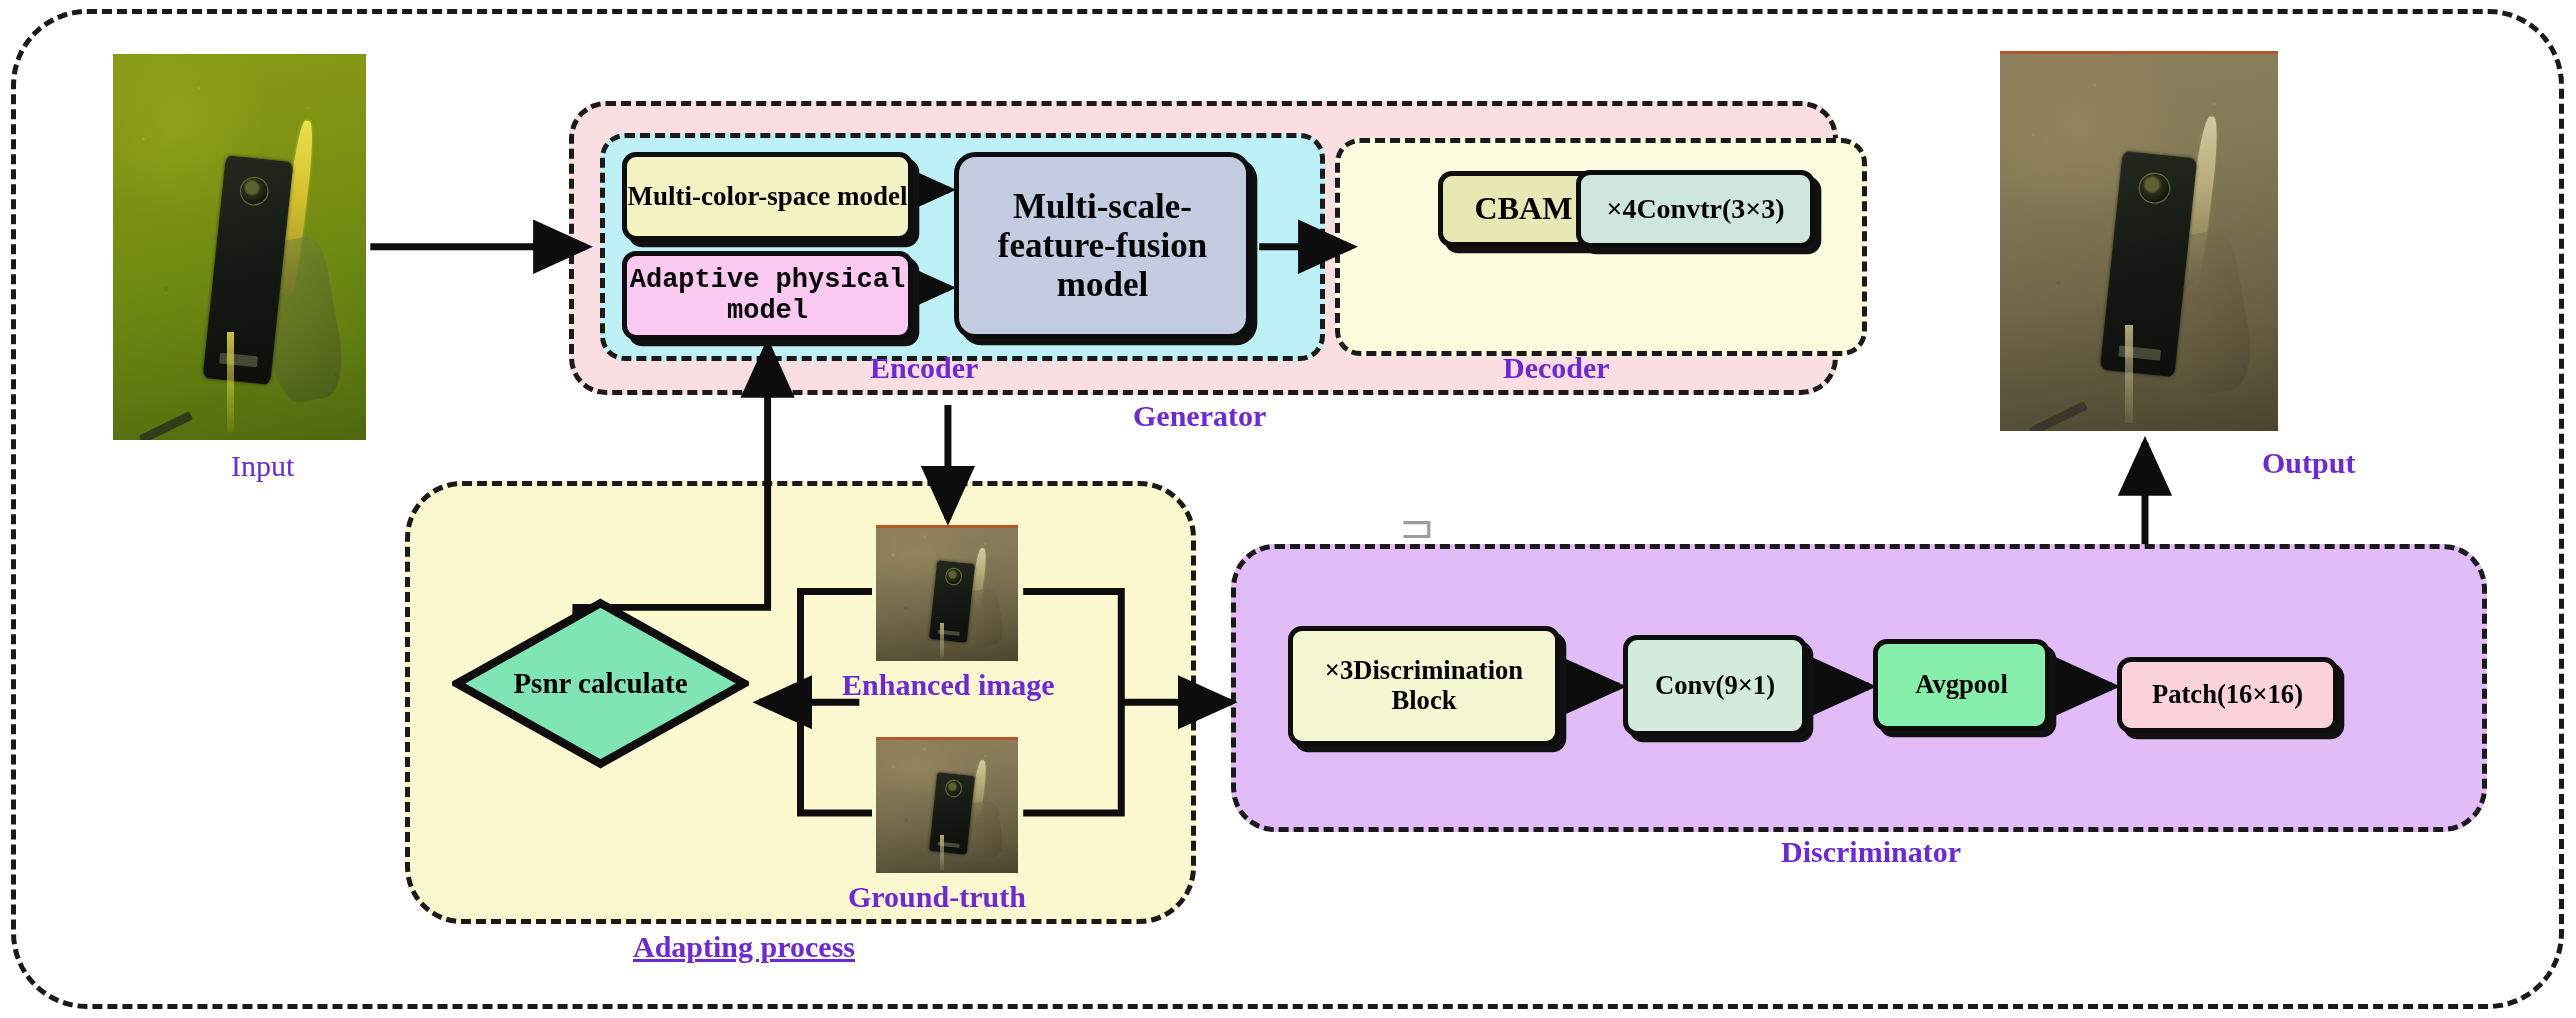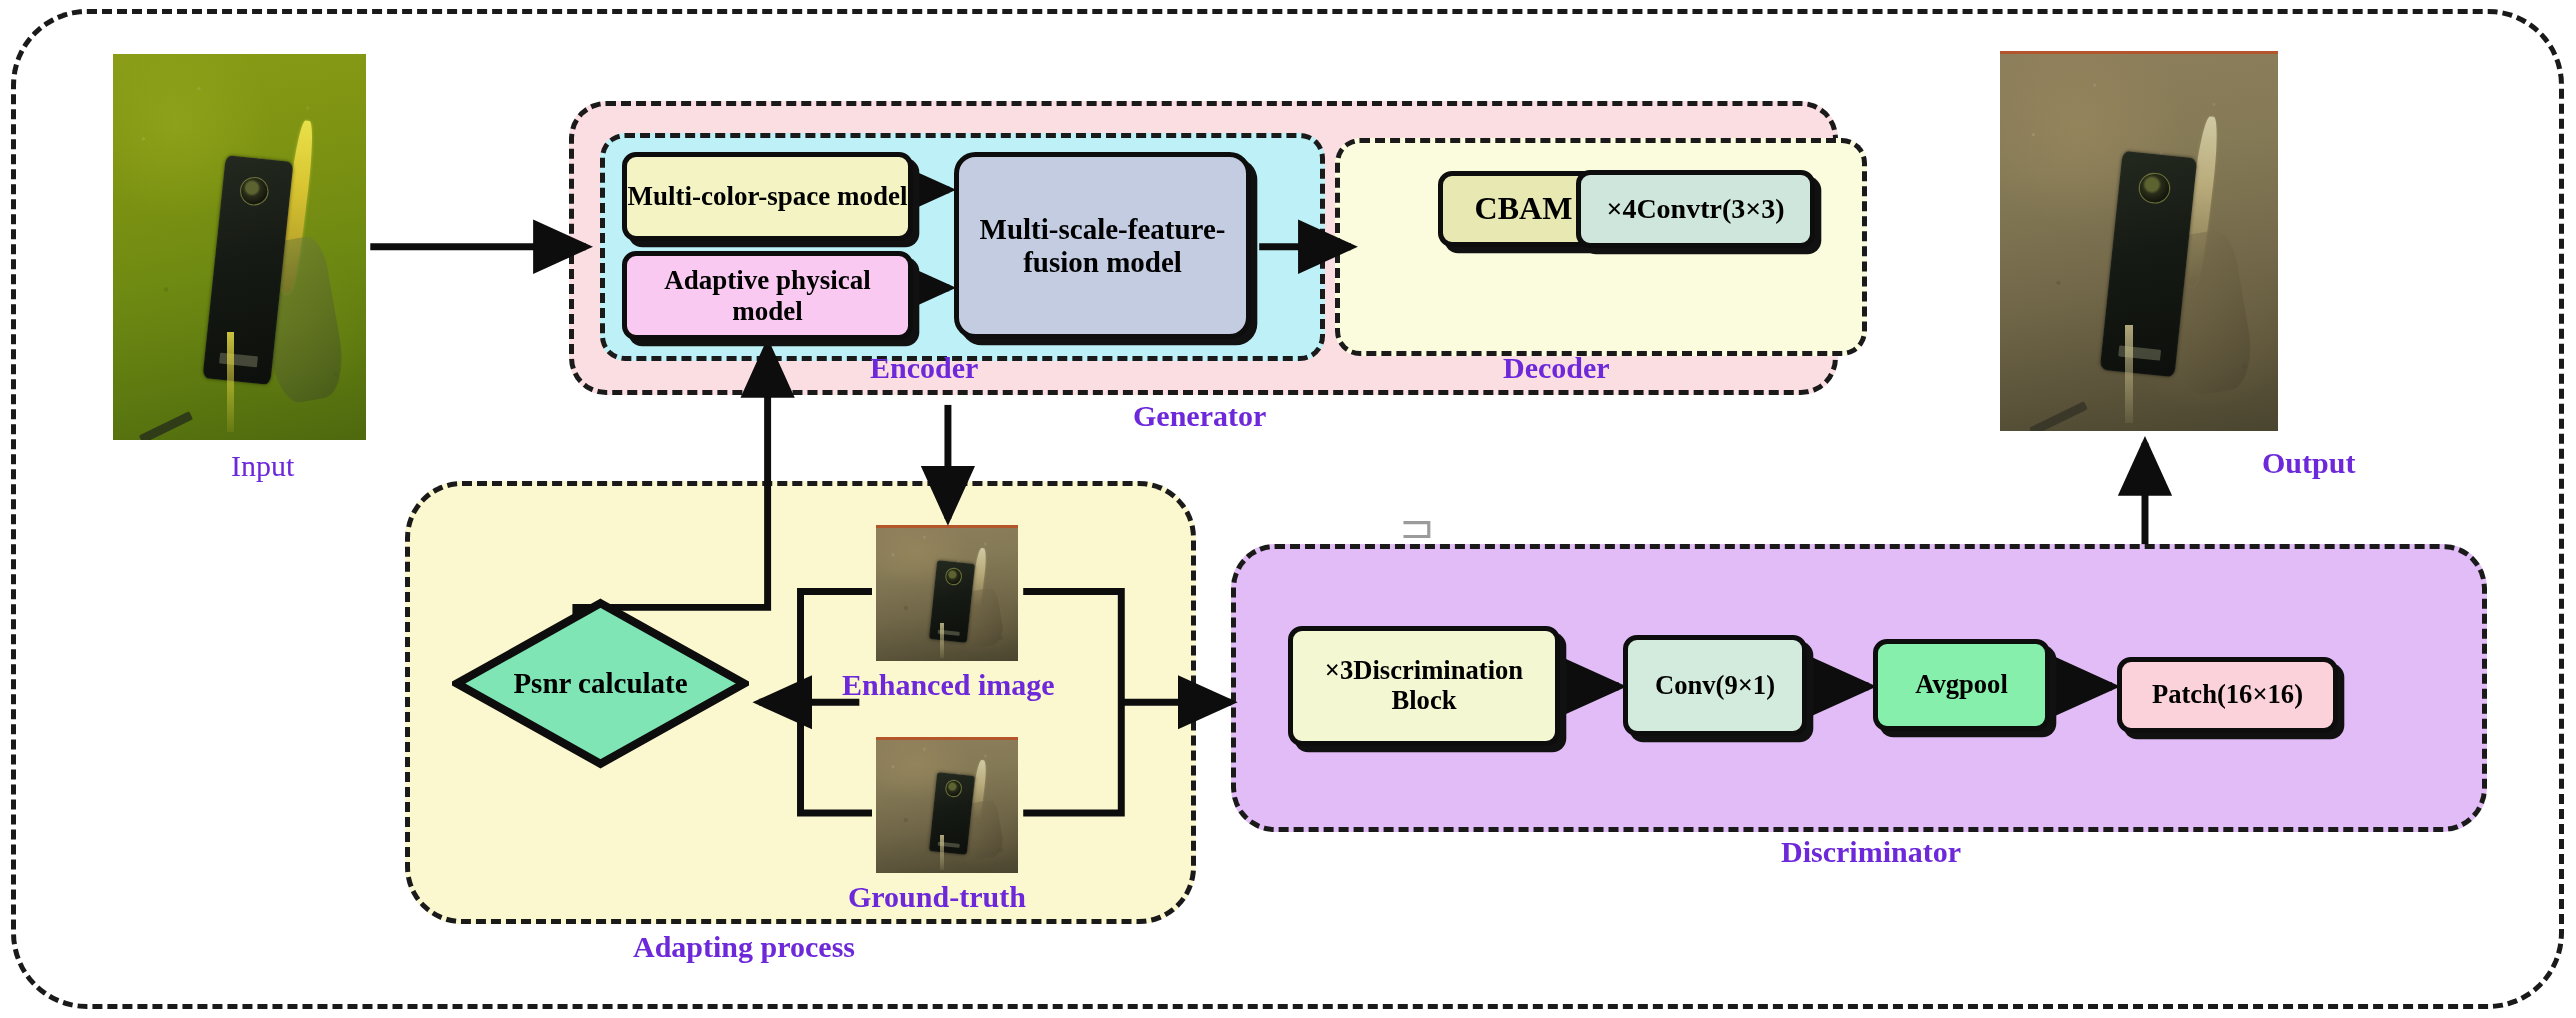--- a/index.html
+++ b/index.html
@@ -18,36 +18,36 @@
   #decoder-panel{left:1335px;top:138px;width:532px;height:218px;background:#FBFBDD;border-radius:25px;}
   #adapting-panel{left:405px;top:481px;width:791px;height:443px;background:#FBF7CE;border-radius:57px;}
   #discriminator-panel{left:1231px;top:544px;width:1256px;height:288px;background:#E2BCF7;border-radius:44px;}
 
   
   .panel-caption{position:absolute;font-weight:bold;color:#6d28d9;white-space:nowrap;
                  font-family:"Liberation Serif", serif;}
   #caption-encoder{left:870px;top:351px;font-size:30px;}
   #caption-decoder{left:1503px;top:351px;font-size:30px;}
   #caption-generator{left:1133px;top:399px;font-size:30px;}
-  #caption-adapting{left:633px;top:930px;font-size:30px;}
+  #caption-adapting{left:633px;top:930px;font-size:30px;text-decoration:underline;}
   #caption-discriminator{left:1781px;top:835px;font-size:30px;}
   #caption-input{left:231px;top:449px;font-size:30px;font-weight:normal;text-align:right;}
   #caption-output{left:2262px;top:446px;font-size:30px;font-weight:bold;}
   #caption-enhanced{left:842px;top:668px;font-size:30px;font-weight:bold;}
   #caption-ground{left:848px;top:880px;font-size:30px;font-weight:bold;}
 
   
   .proc{position:absolute;border:5.7px solid #0d0d0d;border-radius:14px;
         display:flex;align-items:center;justify-content:center;text-align:center;
         font-family:"Liberation Serif", serif;font-weight:bold;color:#000;line-height:1.12;
         box-shadow:6.3px 6.3px 0 0 #111;box-sizing:border-box;}
 
   #box-mcs{left:622px;top:152px;width:291px;height:89px;background:#F4F3C4;font-size:27px;}
-  #box-apm{left:622px;top:251px;width:291px;height:89px;background:#F9C9F2;font-size:27px;}
-  #box-msff{left:954px;top:152px;width:297px;height:187px;background:#C3CCE1;font-size:29px;border-radius:21.5px;}
+  #box-apm{left:622px;top:251px;width:291px;height:89px;background:#F9C9F2;font-size:27px;font-family:Liberation Mono, monospace;}
+  #box-msff{left:954px;top:152px;width:297px;height:187px;background:#C3CCE1;font-size:35px;border-radius:21.5px;}
   #box-cbam{left:1438px;top:171px;width:171px;height:76px;background:#E8E8B2;font-size:32px;}
   #box-convtr{left:1576px;top:170px;width:239px;height:78px;background:#CFE6DC;font-size:28px;}
 
   #box-disc{left:1288px;top:626px;width:272px;height:120px;background:#F4F8D2;font-size:26.6px;}
   #box-conv11{left:1623px;top:635px;width:184px;height:101px;background:#D2EBDC;font-size:26.6px;}
   #box-avgpool{left:1873px;top:639px;width:177px;height:92px;background:#86efac;font-size:26.6px;}
   #box-patch{left:2117px;top:645px;width:221px;height:76px;background:#FBD2DA;font-size:26.6px;margin-top:12px;}
 
   
   #diamond-wrap{left:452px;top:598px;width:297px;height:171px;position:absolute;}

